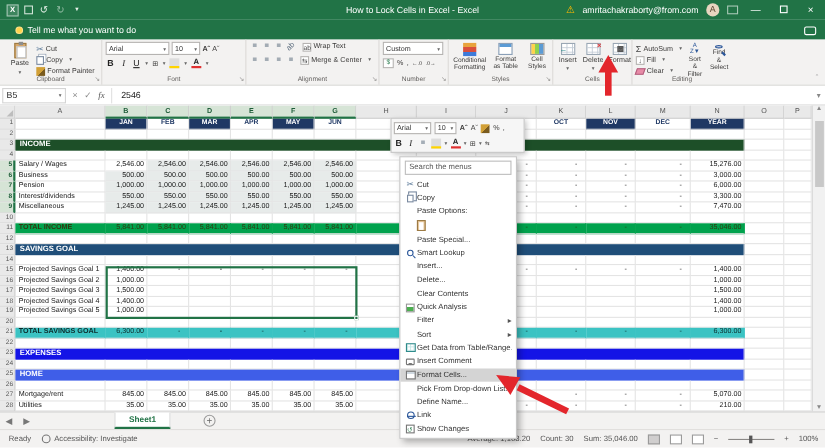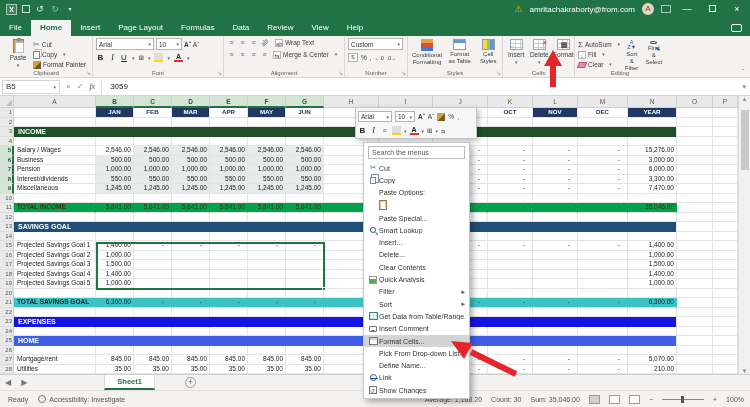--- a/index.html
+++ b/index.html
@@ -139,43 +139,37 @@
 <body>
 
 <div id="titlebar" class="abs">
   <div id="qat">
     <span class="appicon">X</span>
     <span class="qicon" style="border:1px solid #cfe3d6;width:8px;height:8px"></span>
     <span class="qicon">↺</span>
     <span class="qicon" style="opacity:.55">↻</span>
     <span class="qicon" style="font-size:6px">▾</span>
   </div>
+  <div id="title-text">How to Lock Cells in Excel - Excel</div>
   <div id="tb-right">
     <span id="warn">⚠</span>
     <span>amritachakraborty@from.com</span>
     <span id="avatar">A</span>
     <span class="qicon" style="border:1px solid #ffffff99;width:10px;height:8px"></span>
     <span class="winbtn">—</span>
     <span class="winbtn"><span class="maxbox"></span></span>
     <span class="winbtn">×</span>
   </div>
 </div>
 
 <div id="tabrow" class="abs">
-  <div id="rtabs" style="display:flex">
-      <div class="rtab">File</div>
-      <div class="rtab active">Home</div>
-      <div class="rtab">Insert</div>
-      <div class="rtab">Page Layout</div>
-      <div class="rtab">Formulas</div>
-      <div class="rtab">Data</div>
-      <div class="rtab">Review</div>
-      <div class="rtab">View</div>
-      <div class="rtab">Help</div>
-    </div>
+  <div id="tellme">
+    <span id="bulb"></span>
+    <span>Tell me what you want to do</span>
+  </div>
   <div id="chaticon"></div>
 </div>
 
 <div id="ribbon" class="abs">
 
   <div class="rgroup" style="width:93px">
     <div style="display:flex">
       <div class="bigbtn" style="width:30px">
         <span class="clip"></span>
         <span>Paste</span>
@@ -327,21 +321,21 @@
 <div id="fbar" class="abs">
   <div id="namebox">
       <span>B5</span>
       <span class="car">▾</span>
     </div>
   <div id="fxbtns">
     <span>×</span>
     <span>✓</span>
     <span style="font-style:italic;font-family:'Liberation Serif',serif;color:#555">fx</span>
   </div>
-  <div id="formula-value">3059</div>
+  <div id="formula-value">2546</div>
   <div id="fbar-expand">▾</div>
 </div>
 
 <div id="grid" class="abs">
   <div id="corner"></div>
   <div id="colheaders">
       <div class="chdr" style="left: 14px; width: 82px;">A</div>
       <div class="chdr selc" style="left: 96px; width: 38px;">B</div>
       <div class="chdr selc" style="left: 134px; width: 38px;">C</div>
       <div class="chdr selc" style="left: 172px; width: 38px;">D</div>

